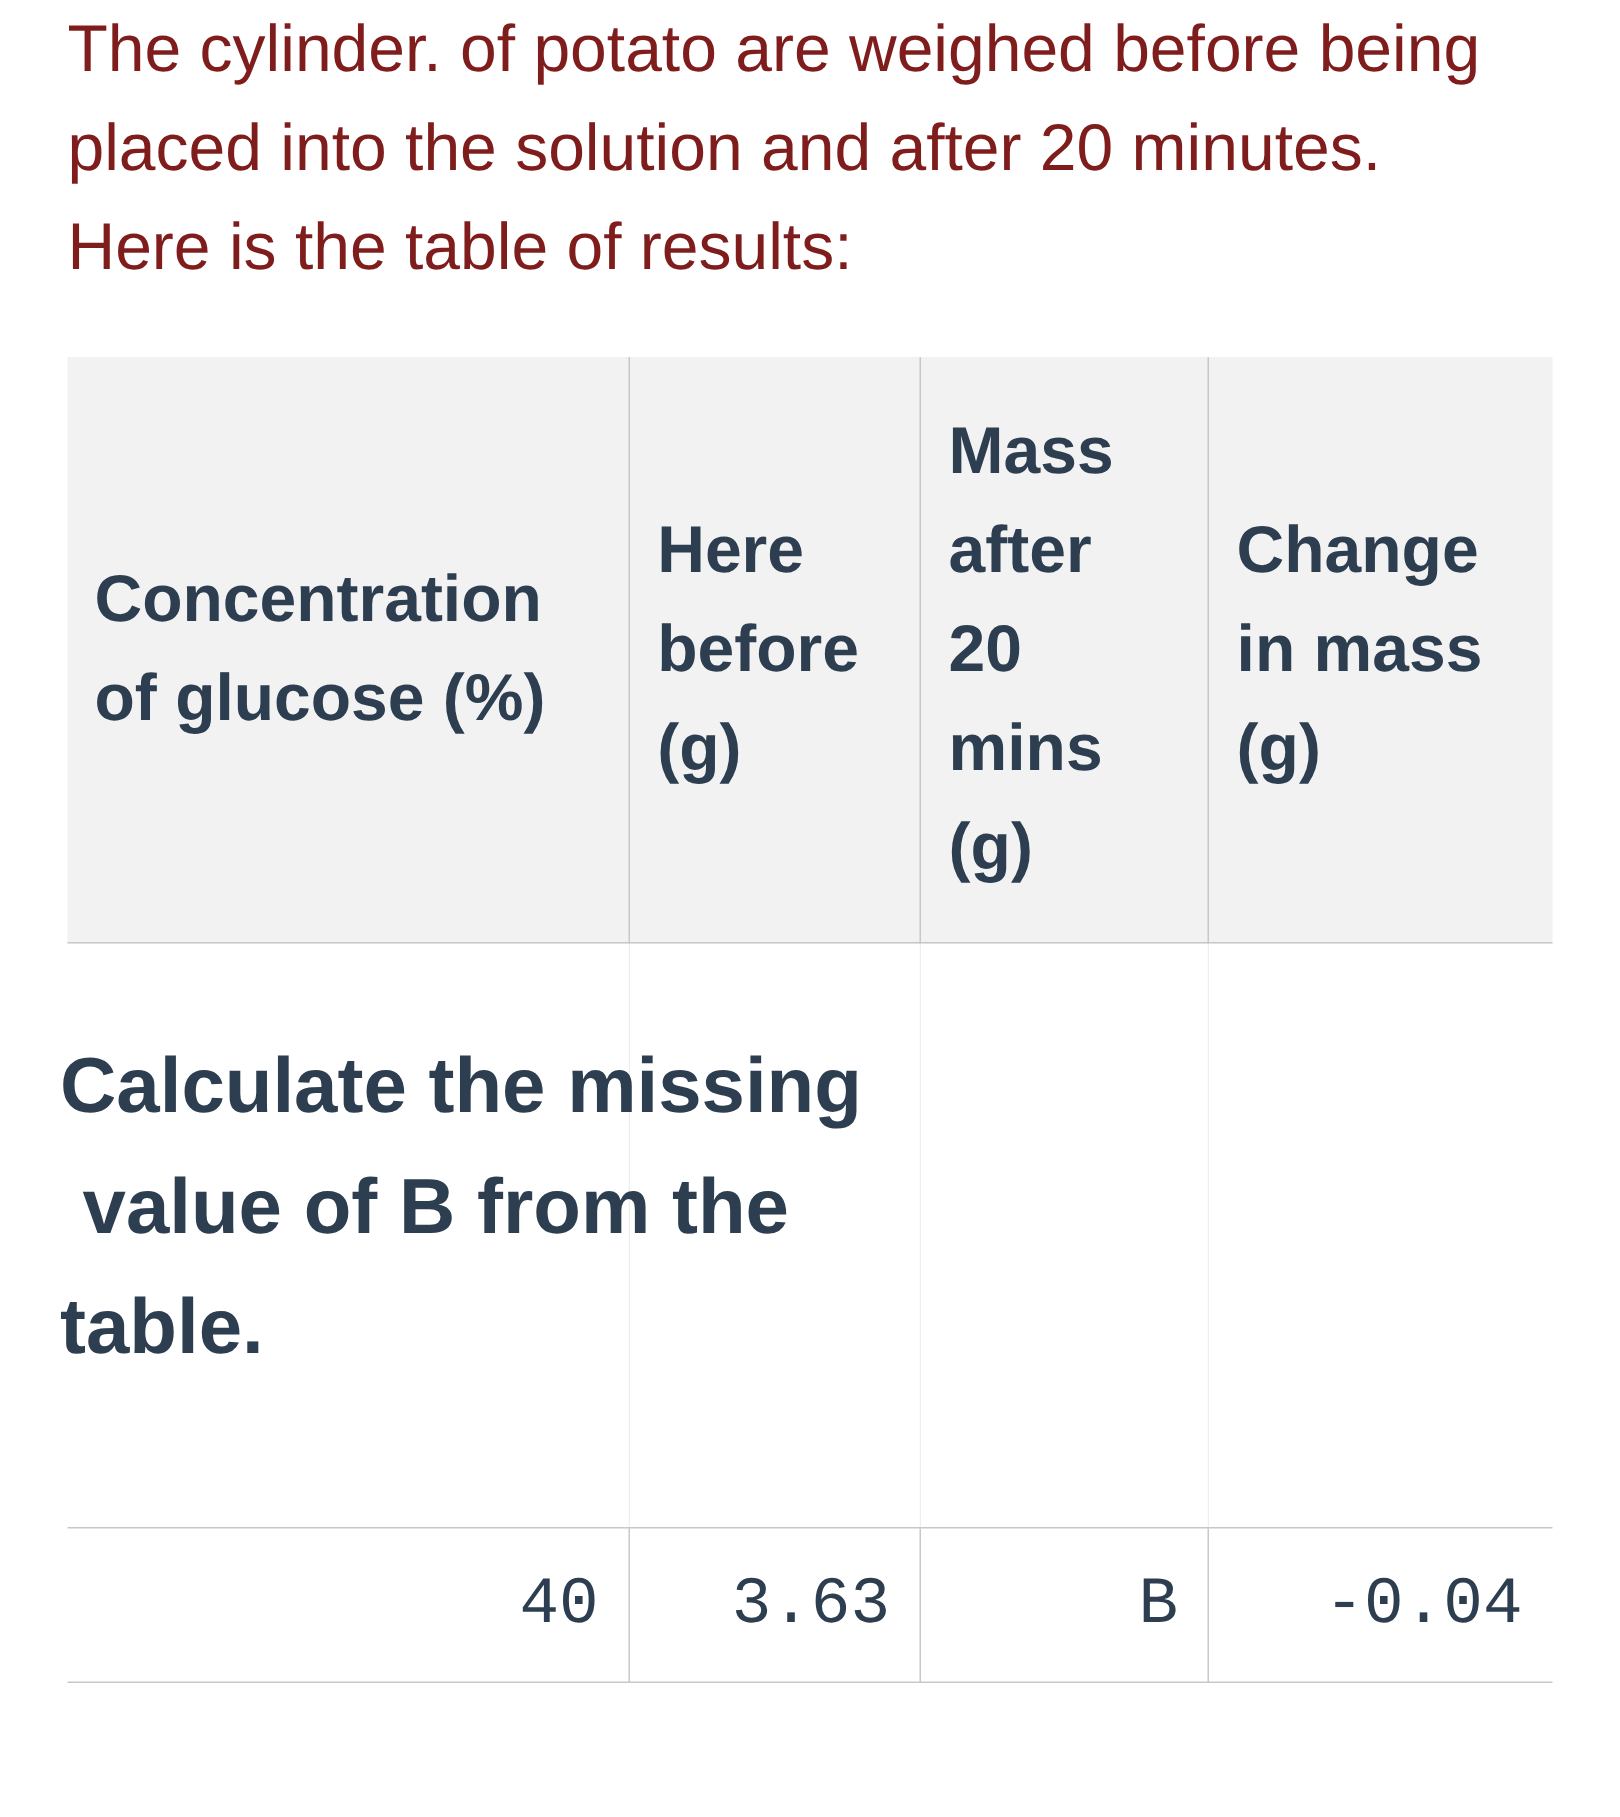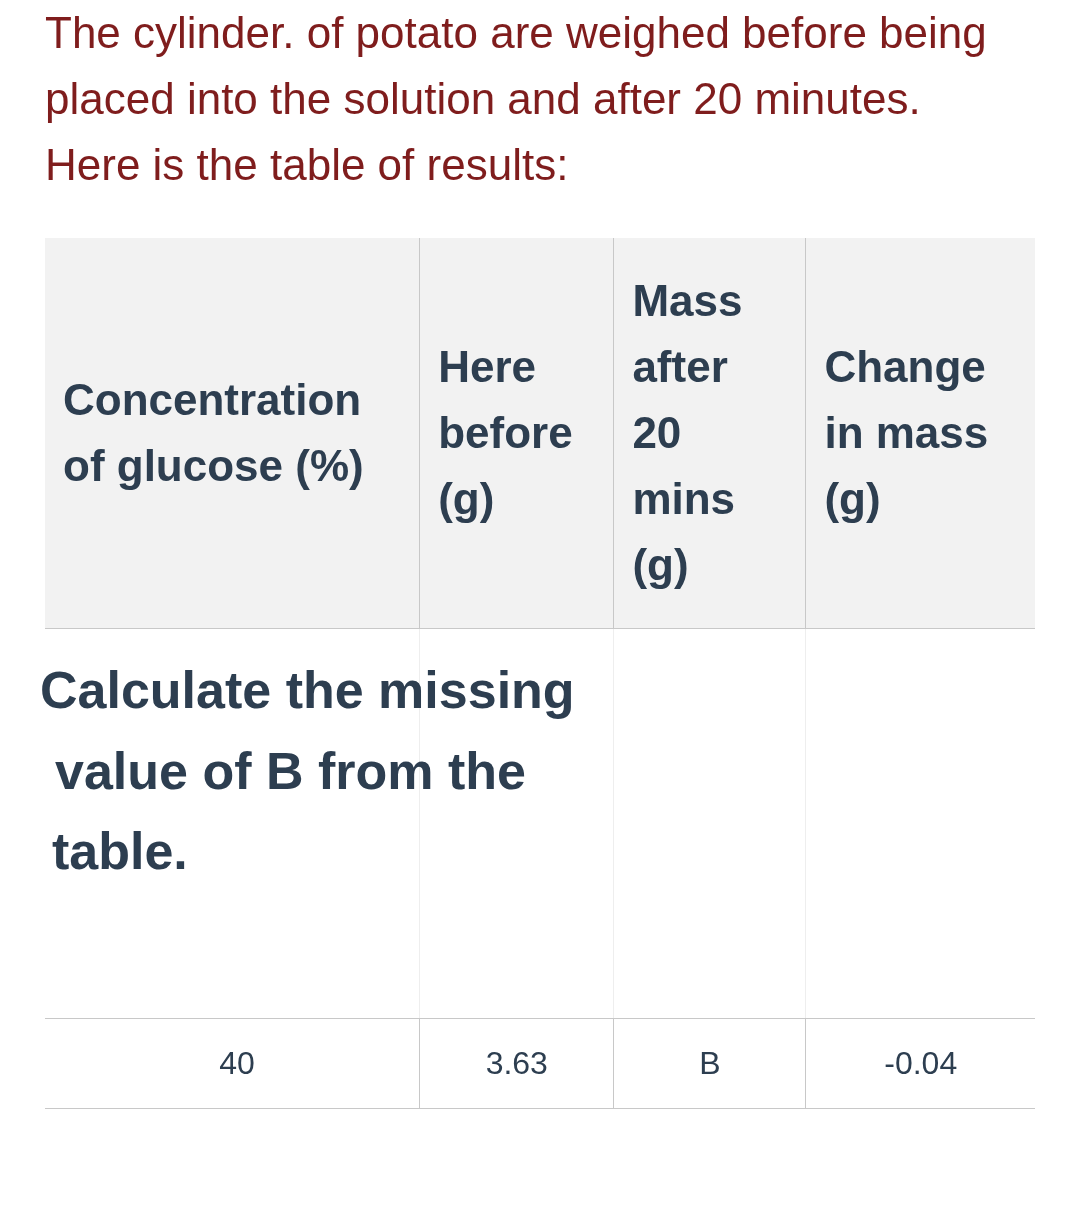--- a/index.html
+++ b/index.html
@@ -46,62 +46,62 @@
       border-right: 1px solid #c8c8c8;
       border-bottom: 1px solid #c8c8c8;
       vertical-align: middle;
       line-height: 1.5;
     }
     thead th:last-child {
       border-right: none;
     }
     tbody td {
       padding: 26px 20px;
-      text-align: center;
+      text-align: right;
       color: #2d3e50;
       border-right: 1px solid #c8c8c8;
       border-bottom: 1px solid #c8c8c8;
-      font-size: 32px;
+      font-size: 44px;
       vertical-align: middle;
+      font-family: Liberation Mono, monospace;
     }
     tbody td:last-child {
       border-right: none;
     }
     tbody td:nth-child(1) {
       padding-left: 30px;
     }
     .middle-row td {
       height: 390px;
       border-right: 1px solid rgba(200,200,200,0.3);
       border-bottom: 1px solid #c8c8c8;
       padding: 0;
       position: relative;
       background: rgba(255,255,255,0.5);
     }
     .overlay-question {
       position: absolute;
       left: 40px;
-      top: 650px;
+      top: 684px;
       font-size: 52px;
       font-weight: bold;
       color: #2d3e50;
       line-height: 1.55;
       z-index: 10;
       background: transparent;
     }
     .overlay-question .line1 {
       display: block;
     }
     .overlay-question .line2 {
       display: block;
       padding-left: 15px;
     }
     .overlay-question .line3 {
       display: block;
-      margin-left: 12px;
     }
   </style>
 </head>
 <body>
 
 <div class="intro-text">
   <p>The cylinder. of potato are weighed before being placed into the solution  and after 20 minutes.</p>
   <p>Here is the  table of results:</p>
 </div>
 

